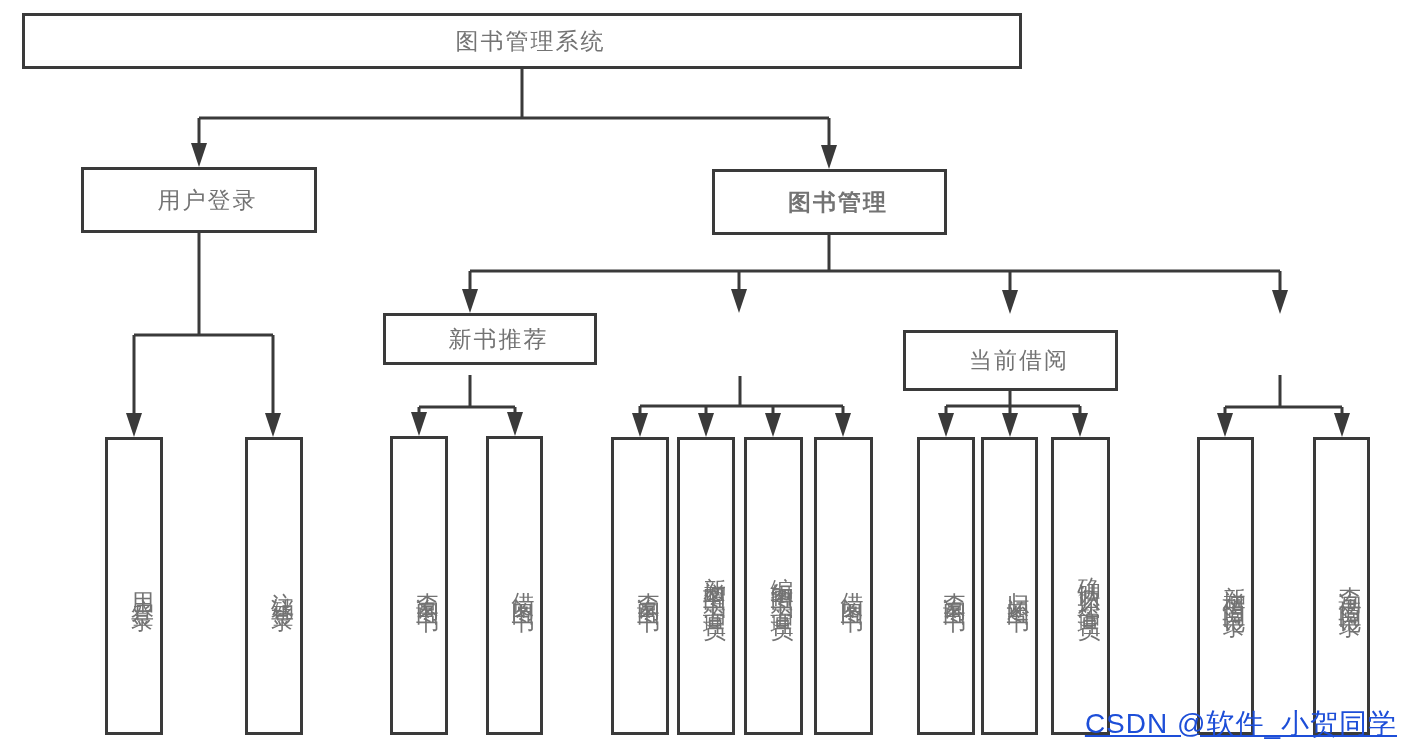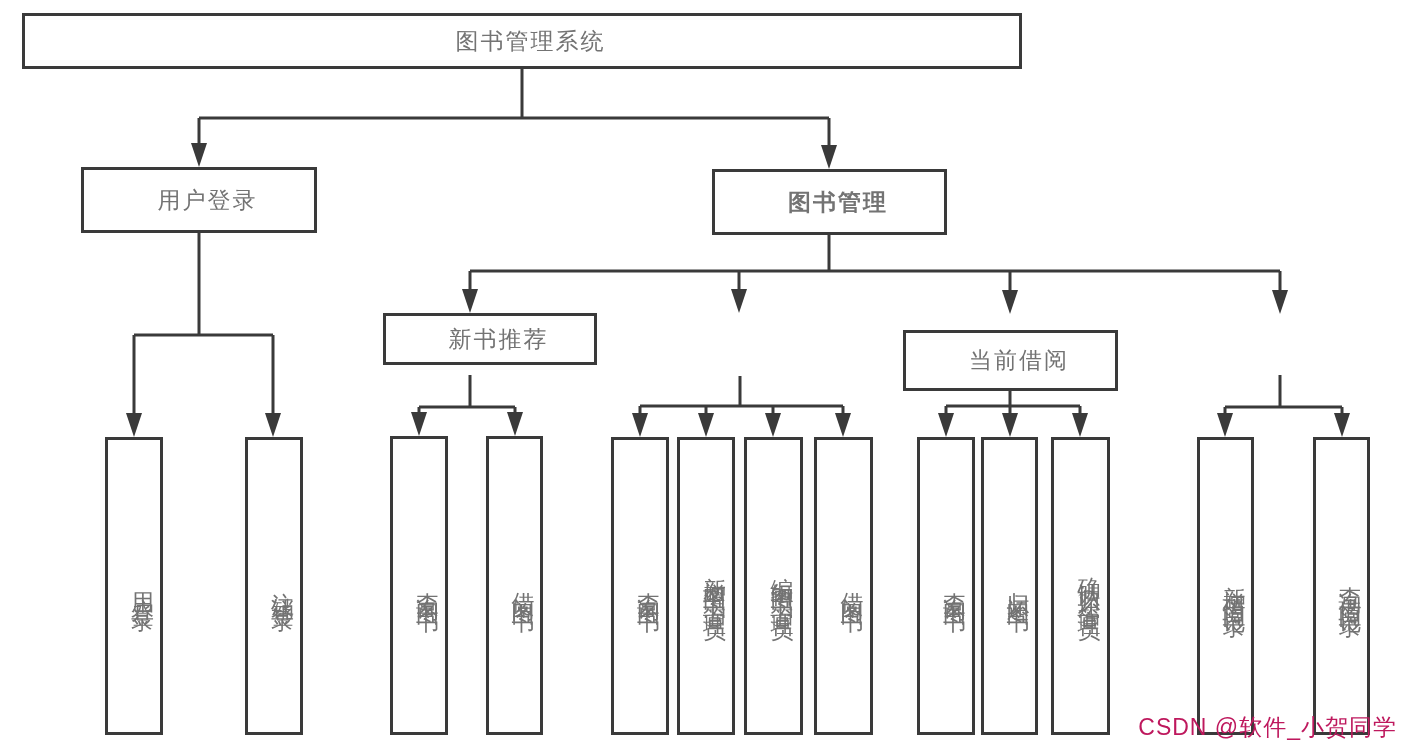--- a/index.html
+++ b/index.html
@@ -28,24 +28,25 @@
     writing-mode:vertical-rl;
     text-orientation:mixed;
     letter-spacing:6px;
     white-space:normal;
     line-height:1;
     font-size:23px;
   }
   .watermark{
     position:absolute;
     right:8px;bottom:4px;
-    color:#be185d;
-    font-size:23px;
+    color:#1d4ed8;
+    font-size:28px;
     letter-spacing:1px;
     pointer-events:none;
+    text-decoration:underline;
   }
 </style>
 </head>
 <body>
 
 <div class="stage">
 
   <svg class="wires" viewBox="0 0 1405 747" xmlns="http://www.w3.org/2000/svg">
     <g stroke="#3a3a3a" stroke-width="3" fill="none">
       <path d="M522 69 V118 M199 118 H829 M199 118 V146 M829 118 V148"></path>

